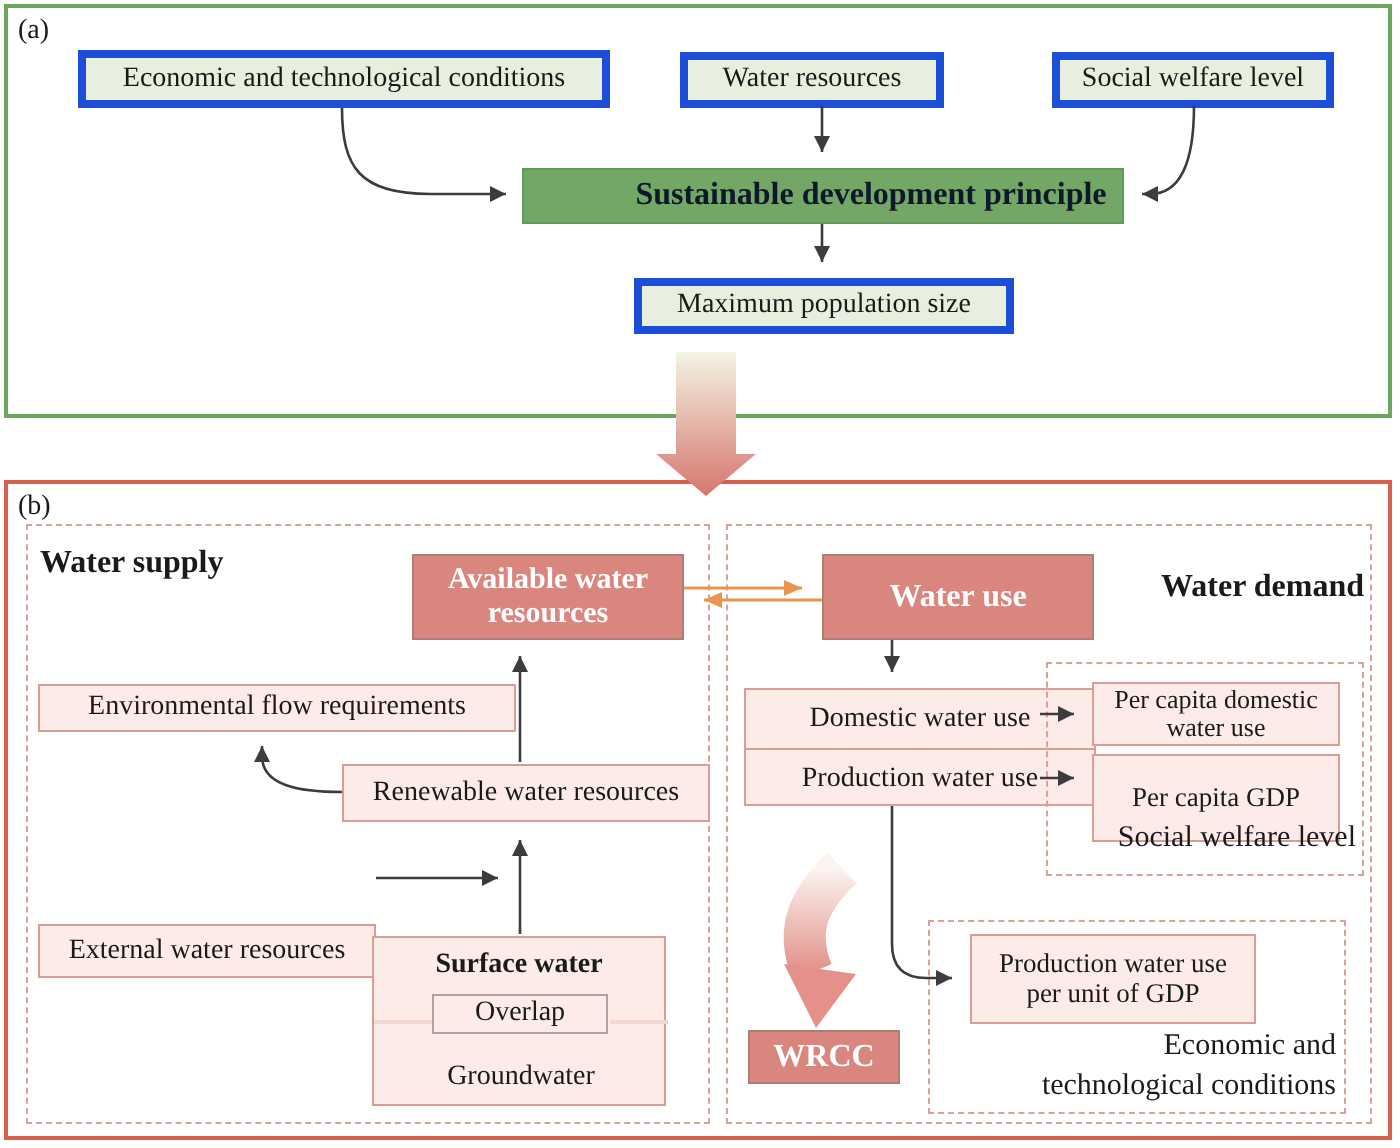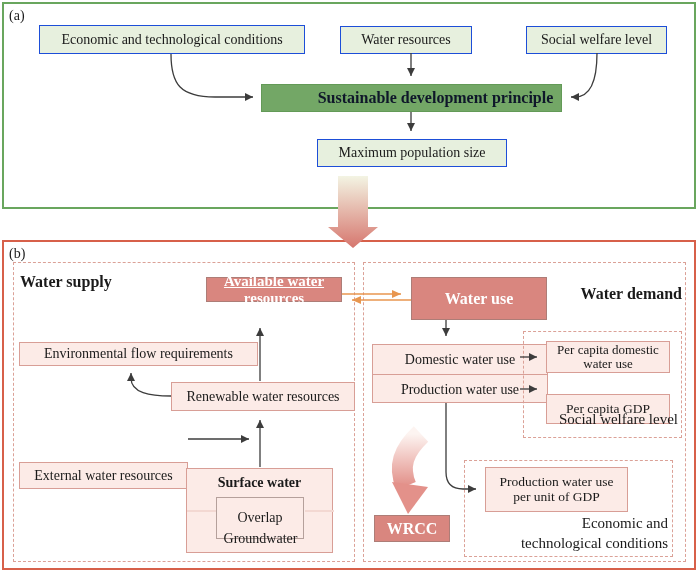--- a/index.html
+++ b/index.html
@@ -9,21 +9,21 @@
     overflow:hidden;
   }
   .abs{position:absolute;box-sizing:border-box;}
   
   .panel-a{left:2px;top:2px;width:694px;height:207px;border:2px solid #69a65e;background:#ffffff;}
   .panel-b{left:2px;top:240px;width:694px;height:330px;border:2px solid #d7604a;background:#ffffff;}
   .panel-label{font-size:14px;color:#1a1a1a;}
   
   .node{display:flex;align-items:center;justify-content:center;text-align:center;
         font-size:14px;line-height:1.1;}
-  .green-light{background:#e7f0de;border:1px solid #1d4ed8;}
+  .green-light{background:#e7f0de;border:4px solid #1d4ed8;}
   .green-solid{background:#73a766;border:1px solid #639a57;color:#0f172a;font-weight:bold;font-size:16px;padding-left:48px;}
   .pink-light{background:#fcebe7;border:1px solid #d89e96;}
   .salmon{background:#d9867f;border:1px solid #ad7d77;color:#ffffff;font-weight:bold;font-size:15px;}
   .dashed-section{border:1px dashed #dba197;background:transparent;}
   .section-title{font-weight:bold;font-size:16px;}
   svg.overlay{position:absolute;left:0;top:0;z-index:10;pointer-events:none;}
   .row-divider{border-bottom:1px solid #d89e96;}
   .stack-row{display:flex;align-items:center;justify-content:center;text-align:center;font-size:14px;}
   .faint-line{position:absolute;height:2px;background:#f3d8d2;}
 </style>
@@ -40,46 +40,46 @@
   <div class="abs node green-light" style="left:526px;top:26px;width:141px;height:28px;">Social welfare level</div>
   <div class="abs node green-solid" style="left:261px;top:84px;width:301px;height:28px;">Sustainable development principle</div>
   <div class="abs node green-light" style="left:317px;top:139px;width:190px;height:28px;">Maximum population size</div>
 
   <div class="abs panel-b"></div>
   <div class="abs panel-label" style="left:9px;top:246px;">(b)</div>
 
   <div class="abs dashed-section" style="left:13px;top:262px;width:342px;height:300px;"></div>
   <div class="abs section-title" style="left:20px;top:273px;">Water supply</div>
 
-  <div class="abs node salmon" style="left:206px;top:277px;width:136px;height:25px;padding:0 6px;text-decoration:underline;">Available water resources</div>
+  <div class="abs node salmon" style="left:206px;top:277px;width:136px;height:43px;padding:0 6px;">Available water resources</div>
   <div class="abs node pink-light" style="left:19px;top:342px;width:239px;height:24px;">Environmental flow requirements</div>
   <div class="abs node pink-light" style="left:171px;top:382px;width:184px;height:29px;">Renewable water resources</div>
   <div class="abs node pink-light" style="left:19px;top:426px;width:169px;height:27px;margin-top:36px;">External water resources</div>
 
   <div class="abs pink-light" style="left:186px;top:468px;width:147px;height:85px;">
     <div class="stack-row" style="height:28px;font-weight:bold;">Surface water</div>
     <div class="faint-line" style="left:0;top:41px;width:30px;"></div>
     <div class="faint-line" style="left:118px;top:41px;width:29px;"></div>
-    <div class="abs stack-row" style="left:29px;top:28px;width:88px;height:42px;border:1px solid #b5a09b;background:#fcebe7;">Overlap</div>
+    <div class="abs stack-row" style="left:29px;top:28px;width:88px;height:20px;border:1px solid #b5a09b;background:#fcebe7;">Overlap</div>
     <div class="abs stack-row" style="left:0;top:57px;width:147px;height:26px;">Groundwater</div>
   </div>
 
   <div class="abs dashed-section" style="left:363px;top:262px;width:323px;height:300px;"></div>
   <div class="abs section-title" style="left:566px;top:285px;width:116px;text-align:right;">Water demand</div>
 
   <div class="abs node salmon" style="left:411px;top:277px;width:136px;height:43px;font-size:16px;">Water use</div>
 
   <div class="abs pink-light" style="left:372px;top:344px;width:176px;height:59px;">
     <div class="stack-row row-divider" style="height:29px;">Domestic water use</div>
     <div class="stack-row" style="height:29px;">Production water use</div>
   </div>
 
   <div class="abs dashed-section" style="left:523px;top:331px;width:159px;height:107px;"></div>
   <div class="abs node pink-light" style="left:546px;top:341px;width:124px;height:32px;font-size:13px;padding:0 2px;">Per capita domestic water use</div>
-  <div class="abs node pink-light" style="left:546px;top:394px;width:124px;height:30px;font-size:13.5px;">Per capita GDP</div>
+  <div class="abs node pink-light" style="left:546px;top:377px;width:124px;height:44px;font-size:13.5px;">Per capita GDP</div>
   <div class="abs" style="left:528px;top:411px;width:150px;text-align:right;font-size:15px;">Social welfare level</div>
 
   <div class="abs dashed-section" style="left:464px;top:460px;width:209px;height:97px;"></div>
   <div class="abs node pink-light" style="left:485px;top:467px;width:143px;height:45px;font-size:13.5px;padding:2px 4px;">Production water use per unit of GDP</div>
   <div class="abs" style="left:470px;top:513px;width:198px;text-align:right;font-size:15px;line-height:20px;">
     <div>Economic and</div>
     <div>technological conditions</div>
   </div>
 
   <div class="abs node salmon" style="left:374px;top:515px;width:76px;height:27px;font-size:16px;">WRCC</div>

